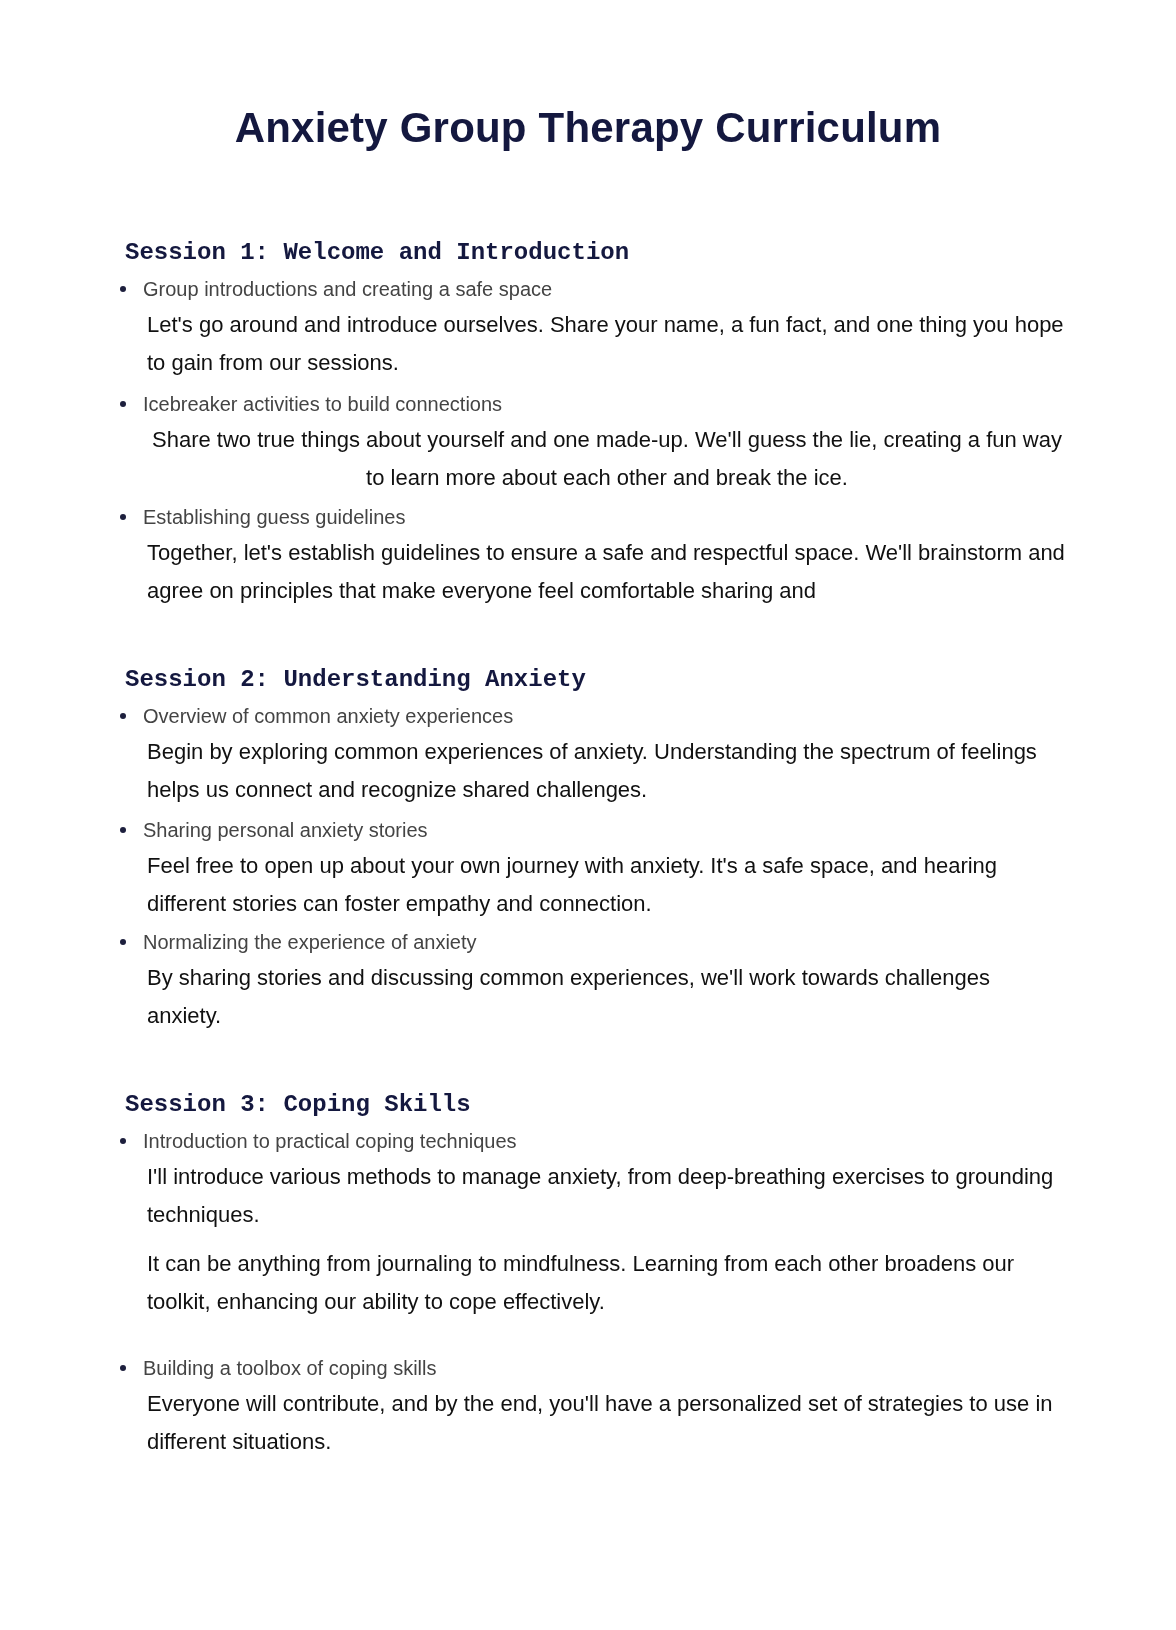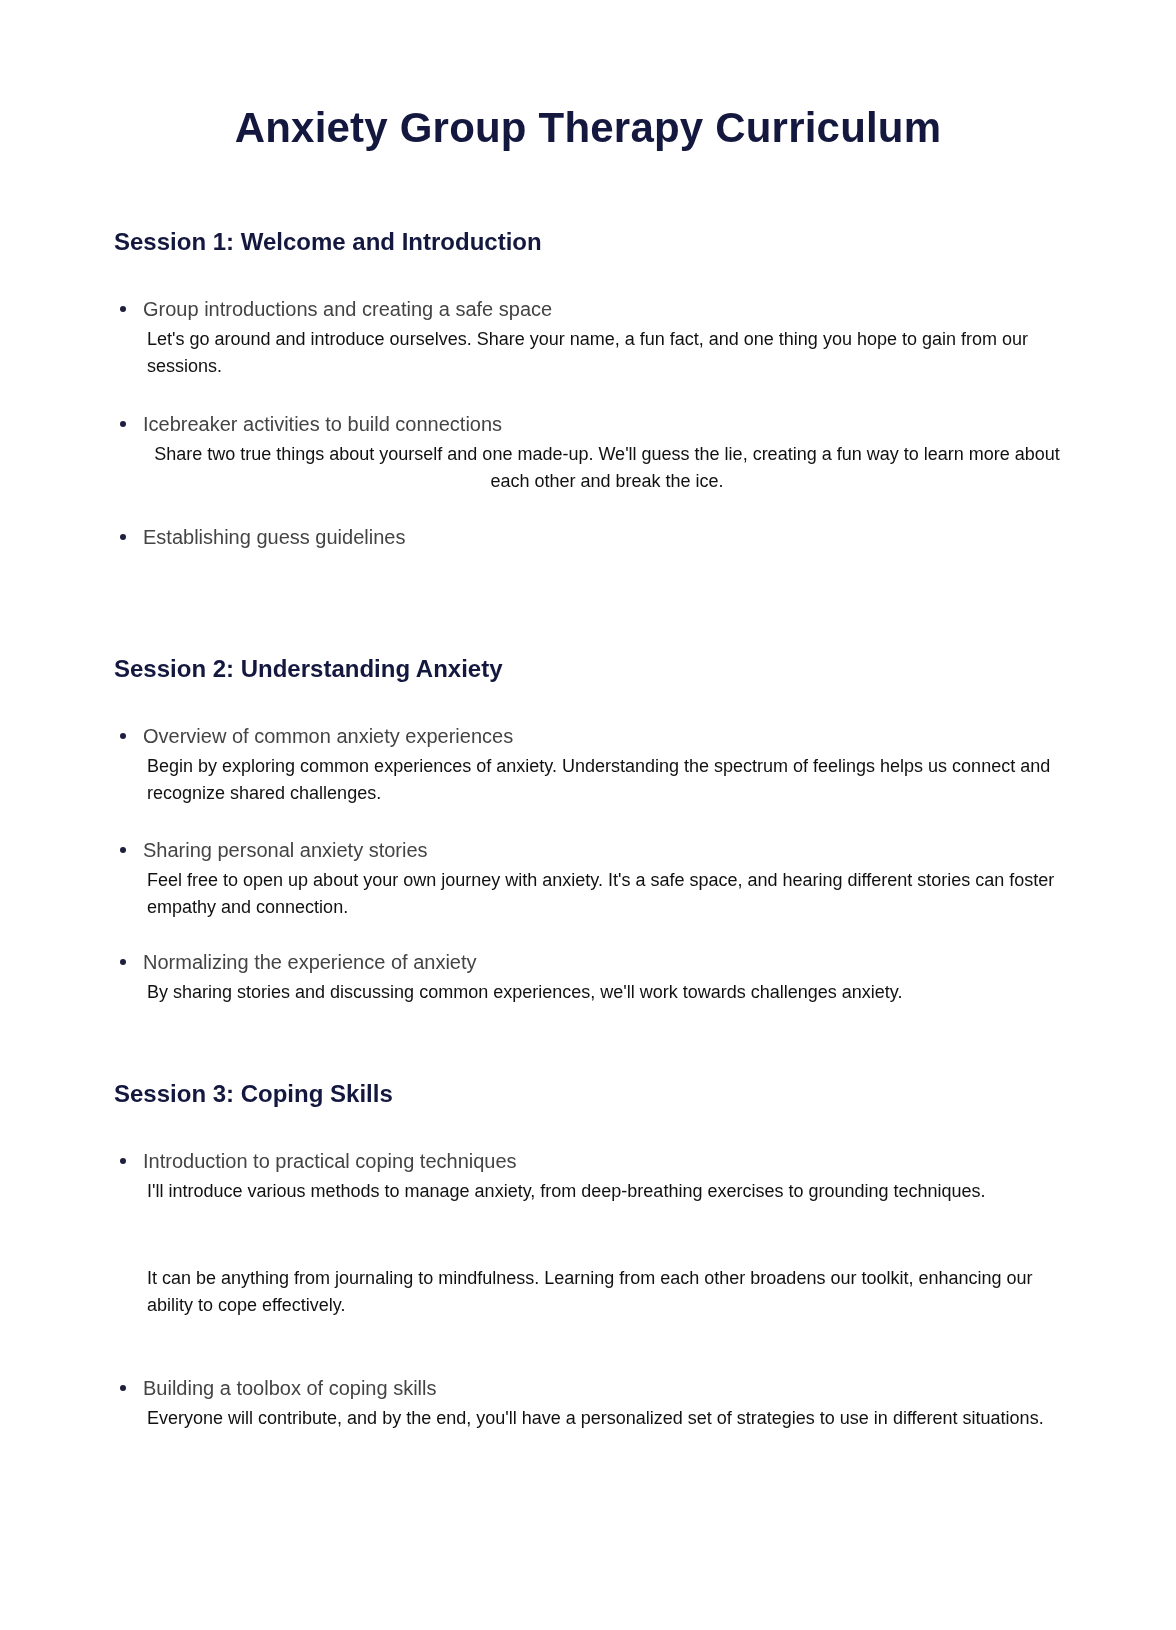--- a/index.html
+++ b/index.html
@@ -31,31 +31,31 @@
       font-size: 42px;
       font-weight: bold;
       color: #14183f;
       margin: 0;
       line-height: 56px;
       letter-spacing: 0.2px;
     }
     .section-heading {
       position: absolute;
       left: 110px;
-      margin: 4px;
+      margin: 15px;
       font-size: 24px;
       font-weight: bold;
       color: #14183f;
       line-height: 30px;
+      font-family: Liberation Mono, monospace;
     }
     .item {
       position: absolute;
       left: 118px;
       width: 960px;
-      margin-top: 20px;
     }
     .item-title-row {
       display: flex;
       align-items: center;
       height: 26px;
     }
     .bullet {
       width: 6px;
       height: 6px;
       border-radius: 50%;
@@ -64,23 +64,23 @@
       margin-right: 17px;
       flex: 0 0 auto;
     }
     .item-title {
       font-size: 20px;
       color: #444444;
       line-height: 26px;
     }
     .item-desc {
       margin: 4px 0 0 29px;
-      font-size: 18px;
+      font-size: 22px;
       color: #111111;
-      line-height: 27px;
+      line-height: 38px;
       width: 920px;
     }
   </style>
 </head>
 <body>
 
 <div class="page">
 
   <h1 class="doc-title">Anxiety Group Therapy Curriculum</h1>
 
@@ -101,20 +101,21 @@
         <span class="item-title">Icebreaker activities to build connections</span>
       </div>
       <div class="item-desc">Share two true things about yourself and one made-up. We'll guess the lie, creating a fun way to learn more about each other and break the ice.</div>
     </div>
 
     <div class="item" style="top:500px;">
       <div class="item-title-row">
         <span class="bullet"></span>
         <span class="item-title">Establishing guess guidelines</span>
       </div>
+      <div class="item-desc">Together, let's establish guidelines to ensure a safe and respectful space. We'll brainstorm and agree on principles that make everyone feel comfortable sharing and</div>
     </div>
   </section>
 
   <section>
     <h2 class="section-heading" style="top:646px;">Session 2: Understanding Anxiety</h2>
 
     <div class="item" style="top:699px;">
       <div class="item-title-row">
         <span class="bullet"></span>
         <span class="item-title">Overview of common anxiety experiences</span>

